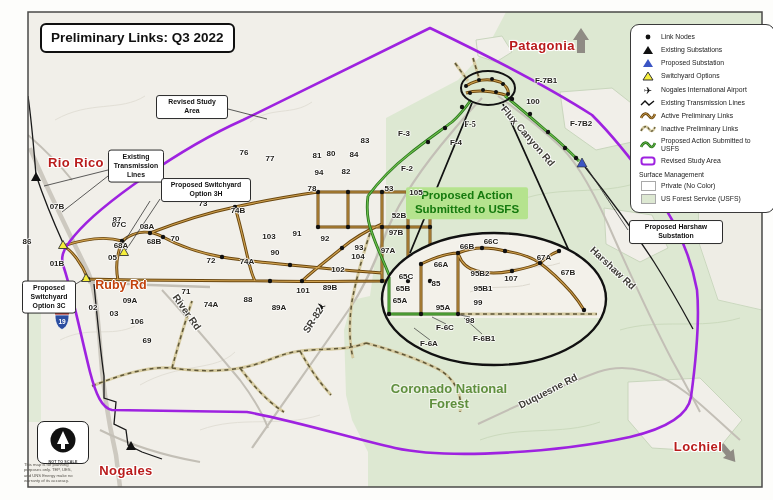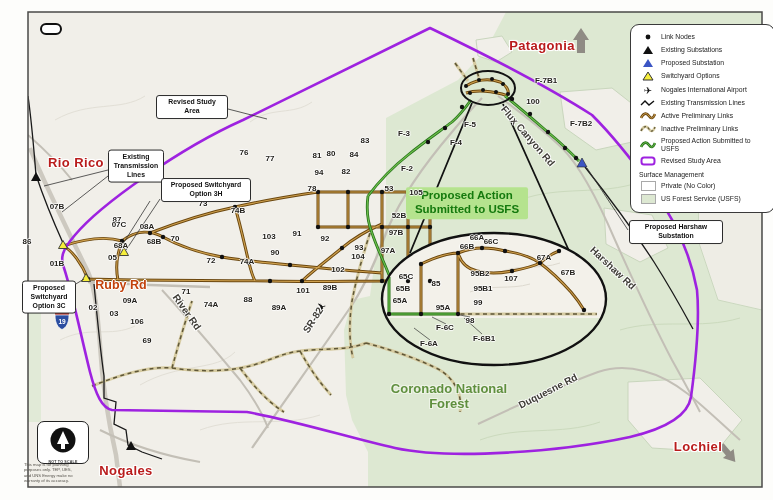--- a/index.html
+++ b/index.html
@@ -216,20 +216,21 @@
     <path d="M 581,28 L 589,40 L 585,40 L 585,53 L 577,53 L 577,40 L 573,40 Z" fill="#8f8b84"></path>
     <path d="M 0,-13 L 7,-2 L 3,-2 L 3,9 L -3,9 L -3,-2 L -7,-2 Z" transform="translate(727,452) rotate(140)" fill="#8f8b84"></path>
 
     <path fill="none" stroke="#333" stroke-width="0.8" d="M 228,109 L 267,119 M 108,176 L 62,212 M 108,170 L 44,186 M 160,199 L 126,250 M 150,201 L 121,247 M 66,290 L 84,279 M 628,230 L 587,168"></path>
   </g>
 
   <rect x="28" y="12" width="734" height="475" fill="none" stroke="#4a4a48" stroke-width="1.5"></rect>
 </svg>
 
 <div class="title-box">
+  <div>Preliminary Links: Q3 2022</div>
 </div>
 
 <div class="pa-label">Proposed Action Submitted to USFS</div>
 
 <div>
 
 <div class="abs place-city" style="left: 542px; top: 45px; transform: translate(-50%, -50%);">Patagonia</div>
       <div class="abs place-city" style="left: 76px; top: 162px; transform: translate(-50%, -50%);">Rio Rico</div>
       <div class="abs place-city" style="left: 126px; top: 470px; transform: translate(-50%, -50%);">Nogales</div>
       <div class="abs place-city" style="left: 698px; top: 446px; transform: translate(-50%, -50%);">Lochiel</div>
@@ -285,30 +286,30 @@
       <div class="abs link-label" style="left: 312px; top: 188px; transform: translate(-50%, -50%);">78</div>
       <div class="abs link-label" style="left: 319px; top: 172px; transform: translate(-50%, -50%);">94</div>
       <div class="abs link-label" style="left: 346px; top: 171px; transform: translate(-50%, -50%);">82</div>
       <div class="abs link-label" style="left: 317px; top: 155px; transform: translate(-50%, -50%);">81</div>
       <div class="abs link-label" style="left: 331px; top: 153px; transform: translate(-50%, -50%);">80</div>
       <div class="abs link-label" style="left: 354px; top: 154px; transform: translate(-50%, -50%);">84</div>
       <div class="abs link-label" style="left: 365px; top: 140px; transform: translate(-50%, -50%);">83</div>
       <div class="abs link-label" style="left: 404px; top: 133px; transform: translate(-50%, -50%);">F-3</div>
       <div class="abs link-label" style="left: 407px; top: 168px; transform: translate(-50%, -50%);">F-2</div>
       <div class="abs link-label" style="left: 456px; top: 142px; transform: translate(-50%, -50%);">F-4</div>
-      <div class="abs link-label" style="left: 470px; top: 124px; transform: translate(-50%, -50%);">F-5</div>
+      <div class="abs link-label" style="left: 470px; top: 124px; transform: translate(-50%, -50%); font-family: Liberation Serif, serif;">F-5</div>
       <div class="abs link-label" style="left: 389px; top: 188px; transform: translate(-50%, -50%);">53</div>
       <div class="abs link-label" style="left: 416px; top: 192px; transform: translate(-50%, -50%);">105</div>
       <div class="abs link-label" style="left: 399px; top: 215px; transform: translate(-50%, -50%);">52B</div>
       <div class="abs link-label" style="left: 396px; top: 232px; transform: translate(-50%, -50%);">97B</div>
       <div class="abs link-label" style="left: 388px; top: 250px; transform: translate(-50%, -50%);">97A</div>
       <div class="abs link-label" style="left: 546px; top: 80px; transform: translate(-50%, -50%);">F-7B1</div>
       <div class="abs link-label" style="left: 533px; top: 101px; transform: translate(-50%, -50%);">100</div>
       <div class="abs link-label" style="left: 581px; top: 123px; transform: translate(-50%, -50%);">F-7B2</div>
-      <div class="abs link-label" style="left: 441px; top: 237px; transform: translate(-50%, -50%); margin-left: 36px;">66A</div>
+      <div class="abs link-label" style="left: 441px; top: 264px; transform: translate(-50%, -50%);">66A</div>
       <div class="abs link-label" style="left: 467px; top: 246px; transform: translate(-50%, -50%);">66B</div>
       <div class="abs link-label" style="left: 491px; top: 241px; transform: translate(-50%, -50%);">66C</div>
       <div class="abs link-label" style="left: 544px; top: 257px; transform: translate(-50%, -50%);">67A</div>
       <div class="abs link-label" style="left: 406px; top: 276px; transform: translate(-50%, -50%);">65C</div>
       <div class="abs link-label" style="left: 403px; top: 288px; transform: translate(-50%, -50%);">65B</div>
       <div class="abs link-label" style="left: 400px; top: 300px; transform: translate(-50%, -50%);">65A</div>
       <div class="abs link-label" style="left: 436px; top: 283px; transform: translate(-50%, -50%);">85</div>
       <div class="abs link-label" style="left: 480px; top: 273px; transform: translate(-50%, -50%);">95B2</div>
       <div class="abs link-label" style="left: 483px; top: 288px; transform: translate(-50%, -50%);">95B1</div>
       <div class="abs link-label" style="left: 511px; top: 278px; transform: translate(-50%, -50%);">107</div>

